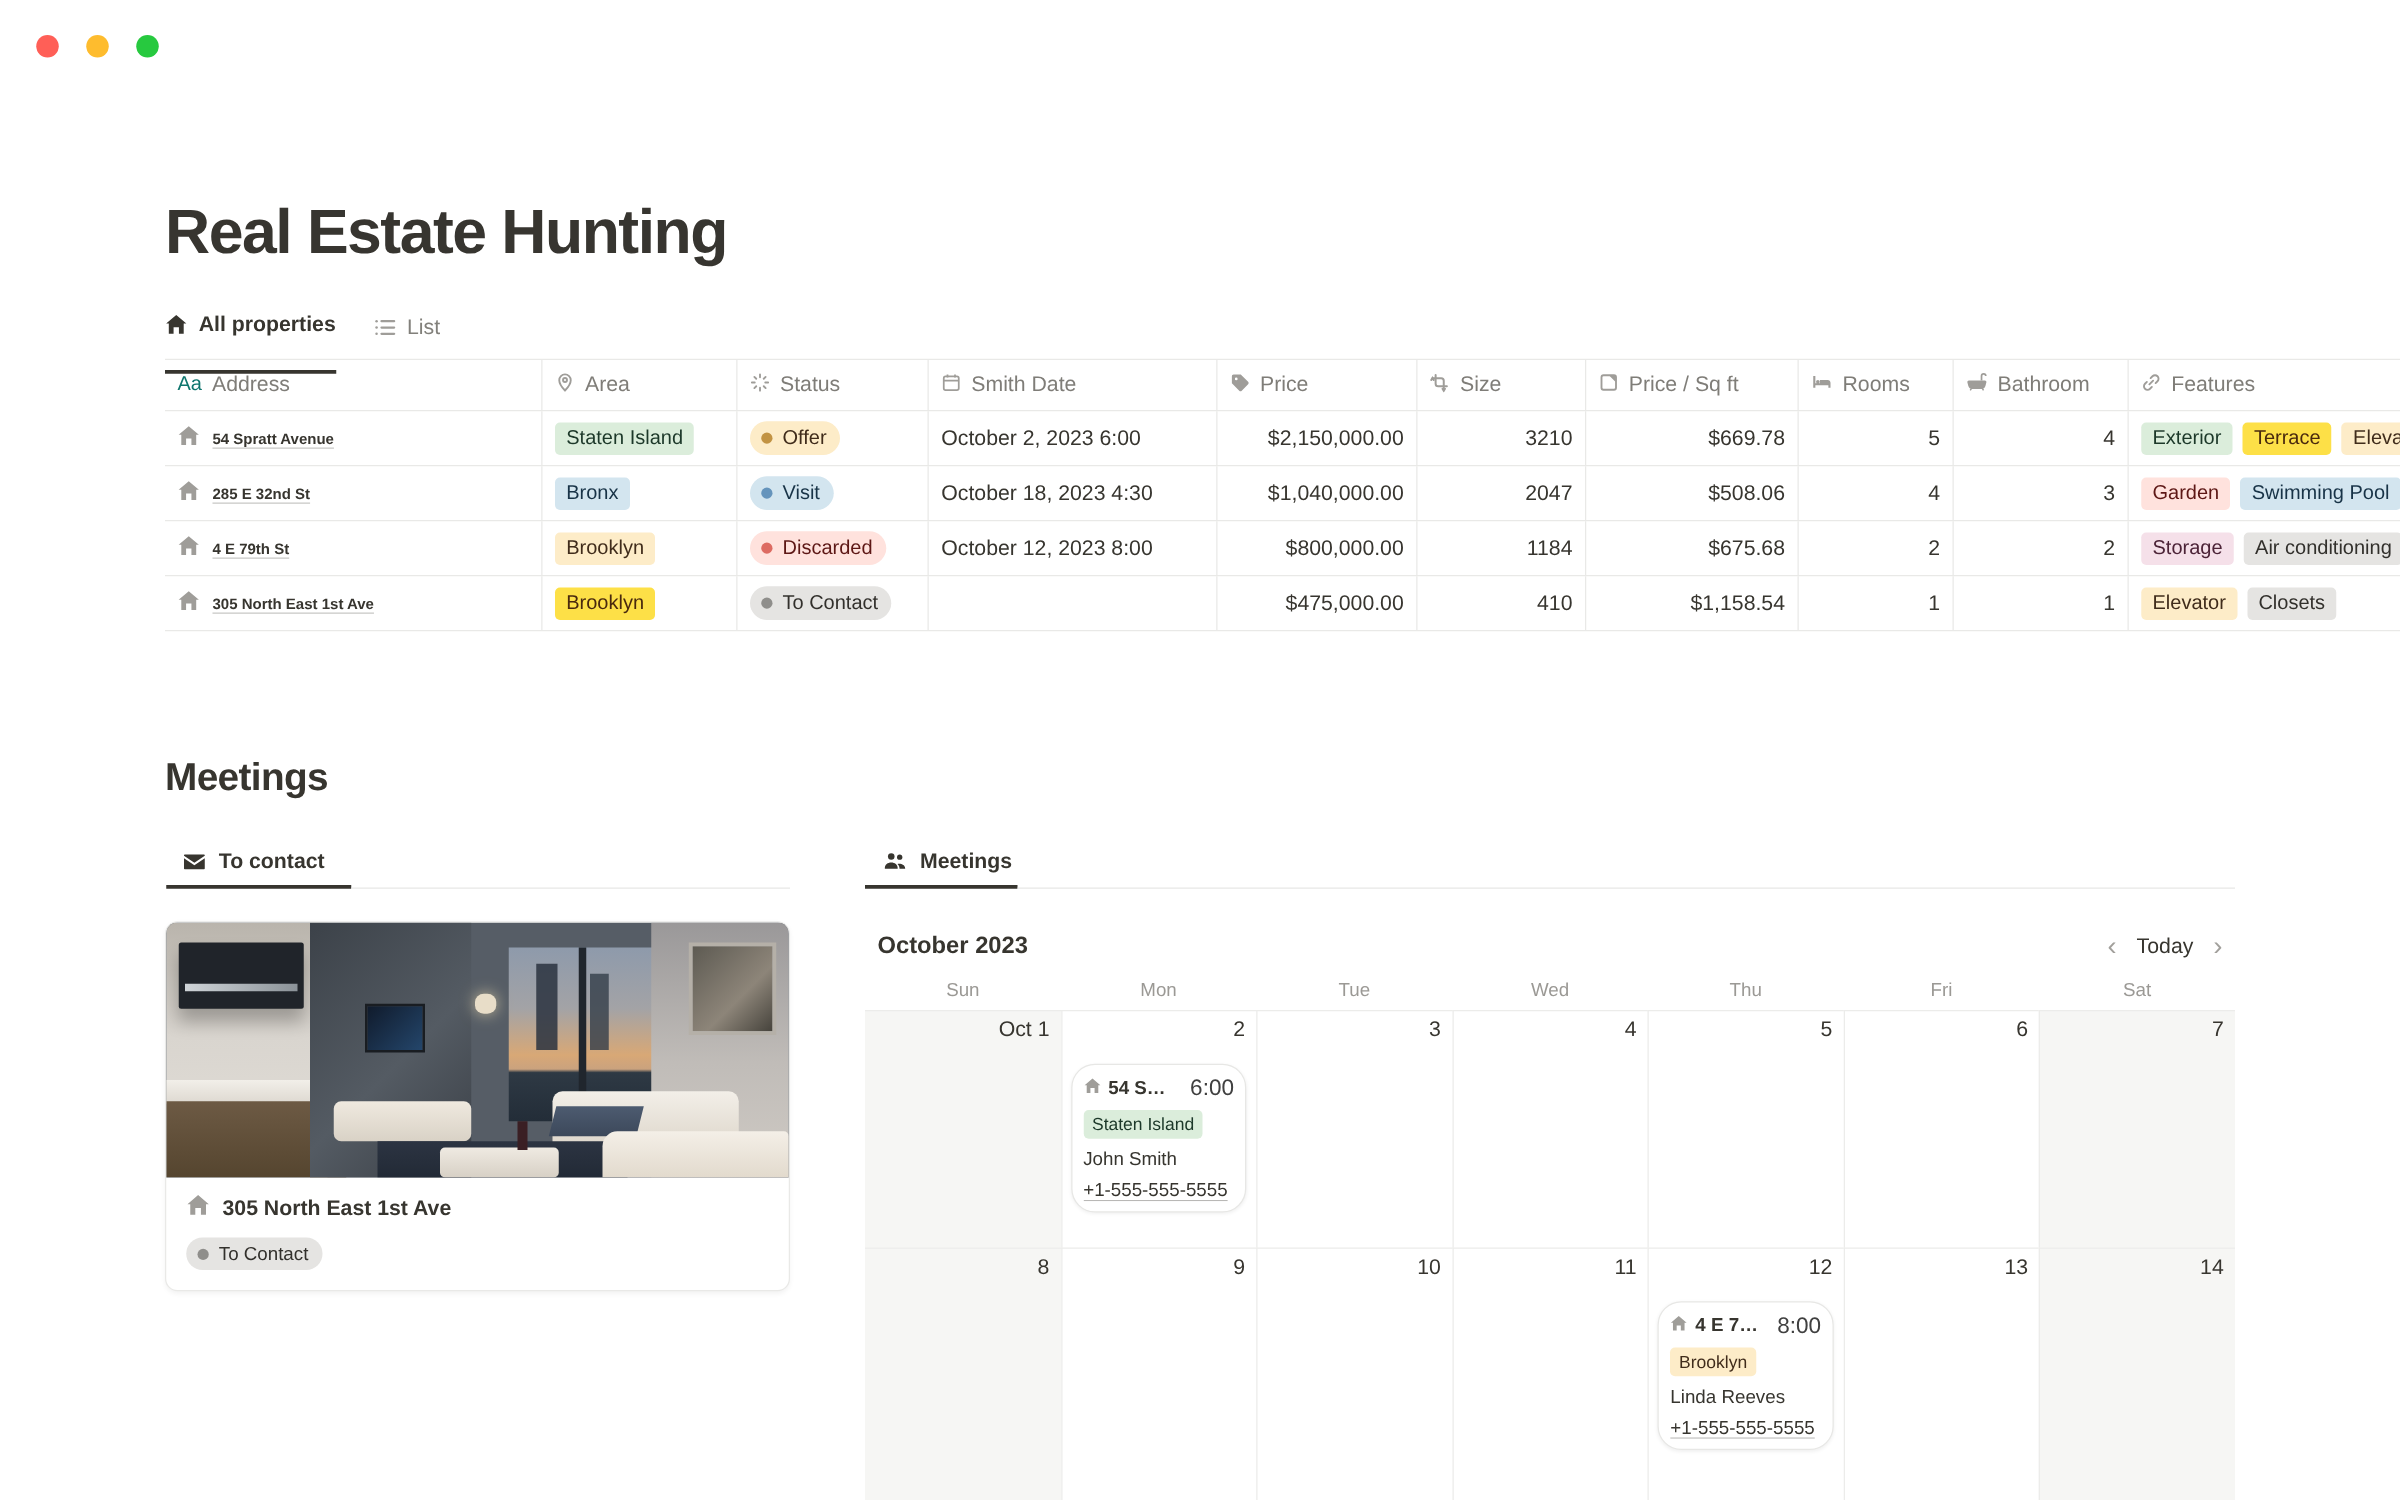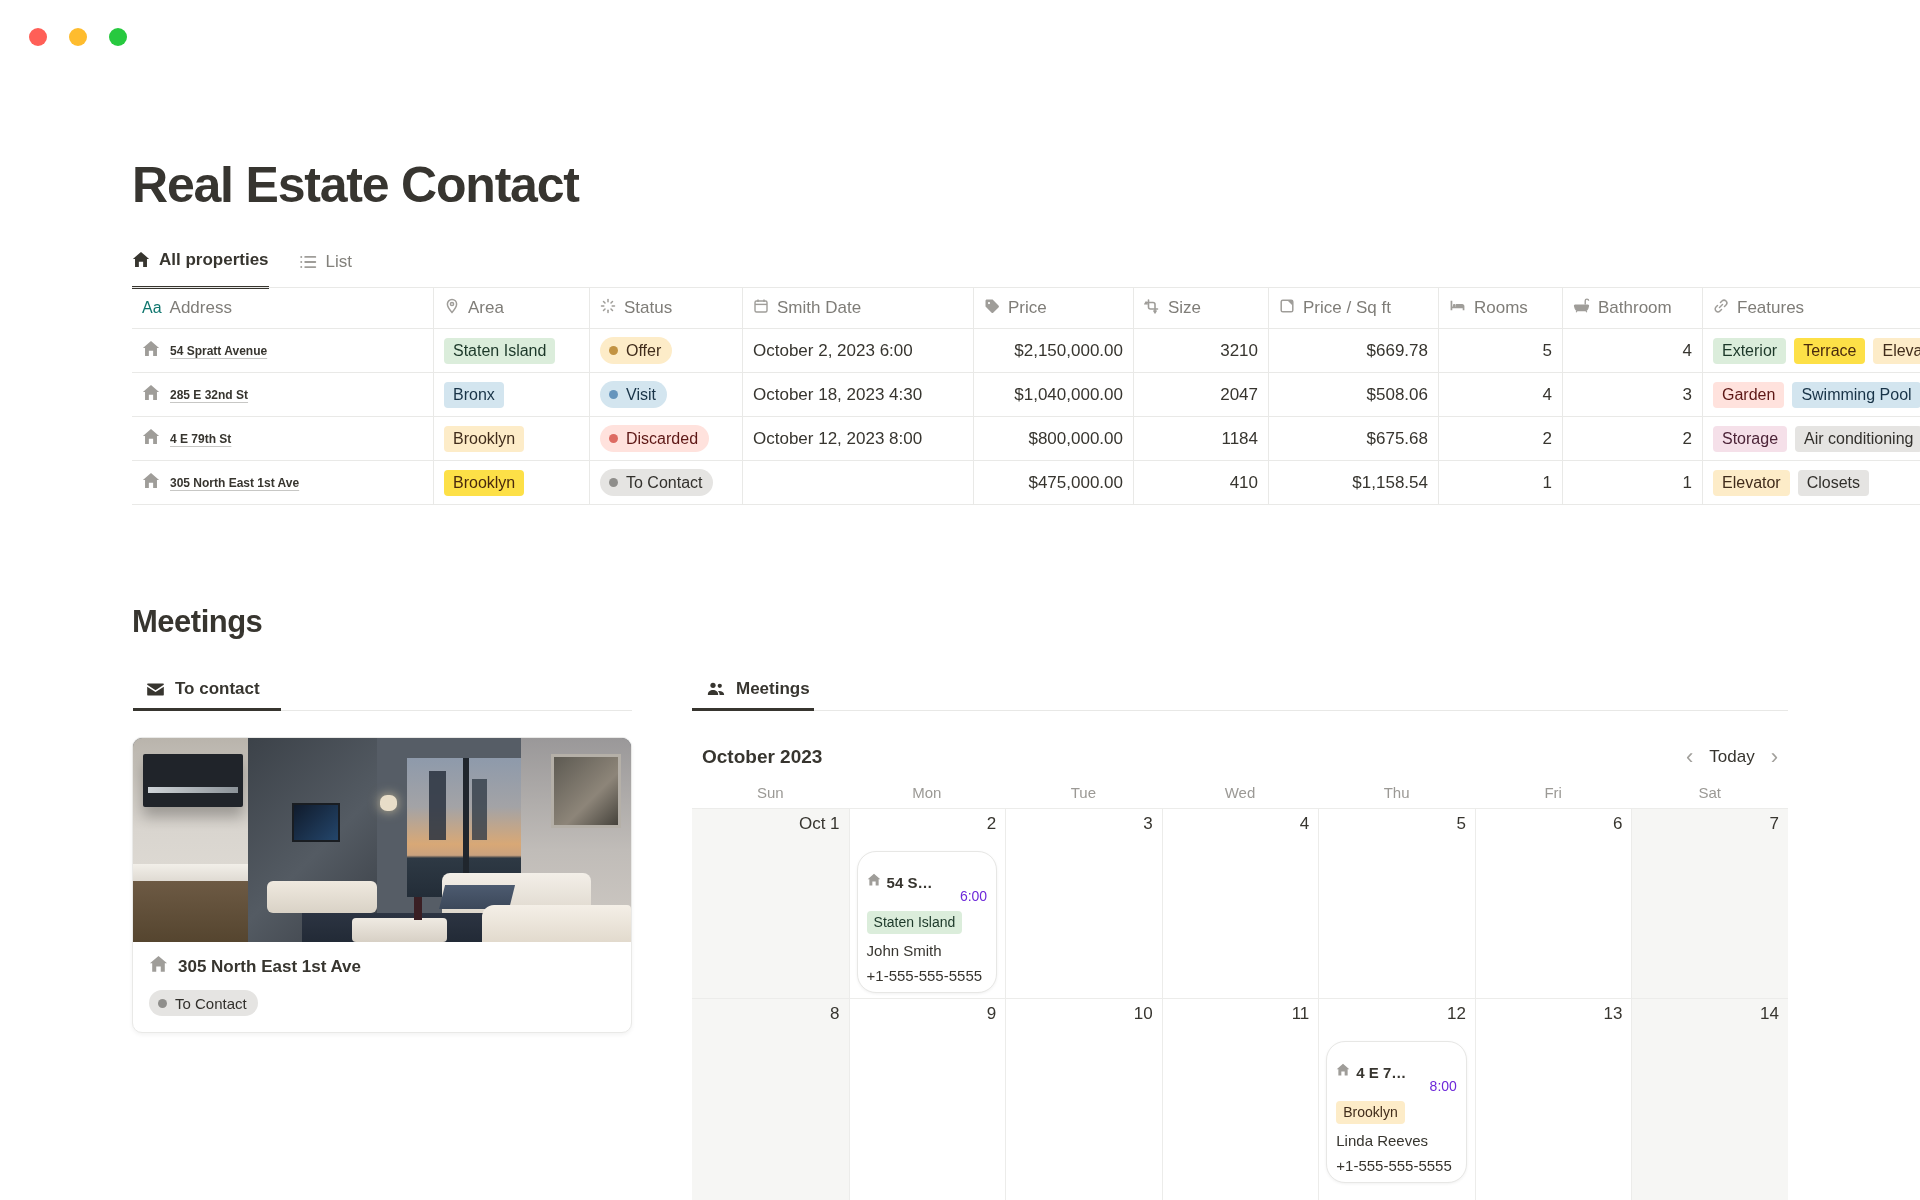--- a/index.html
+++ b/index.html
@@ -11,21 +11,21 @@
 
   
   .traffic { position:absolute; top:28px; left:29px; display:flex; gap:22px; }
   .light { width:18px; height:18px; border-radius:50%; }
 
   
   .page-title { position:absolute; left:132px; top:156px; font-size:50px; font-weight:800; letter-spacing:-1.2px; color:#373530; }
 
   
   .tabs { position:absolute; left:132px; top:250px; display:flex; gap:30px; }
-  .tab { display:flex; align-items:center; gap:9px; font-size:17px; padding-bottom:16px; }
+  .tab { display:flex; align-items:center; gap:9px; font-size:17px; padding-bottom:26px; }
   .tab.active { font-weight:700; color:#37352f; border-bottom:3px solid #37352f; }
   .tab.inactive { color:#82807b; font-weight:500; }
   .tab svg { display:block; }
 
   
   .ptable { position:absolute; left:132px; top:287px; width:1800px; }
   .t-row {
     display:grid;
     grid-template-columns:301px 156px 153px 231px 160px 135px 170px 124px 140px 400px;
     align-items:stretch; border-bottom:1px solid #e9e9e7; height:44px;
@@ -90,39 +90,39 @@
   .ccell { border-top:1px solid #ececea; position:relative; padding:5px 9px; text-align:right; font-size:17px; }
   .ccell + .ccell { border-left:1px solid #ececea; }
   .r1 .ccell { height:190px; }
   .r2 .ccell { height:202px; }
   .wkend { background:#f6f6f4; }
 
   .ev { position:absolute; left:7px; right:8px; top:42px; background:#fff; border:1px solid #e7e7e5;
     border-radius:19px; box-shadow:0 1px 3px rgba(15,15,15,.06); padding:8px 9px; text-align:left; }
   .ev-head { display:flex; align-items:center; gap:6px; }
   .ev-title { font-size:15px; font-weight:700; flex:1; overflow:hidden; white-space:nowrap; }
-  .ev-time { font-size:14px; color:#6d28d9;margin-top:28px; }
+  .ev-time { font-size:18px; color:#404040; }
   .ev .tag { height:23px; font-size:14px; line-height:23px; margin-top:7px; padding:0 7px; }
   .ev-name { margin-top:8px; font-size:15px; }
   .ev-phone { margin-top:8px; font-size:15px; overflow:hidden; white-space:nowrap;
     text-decoration:underline; text-decoration-color:rgba(55,53,47,.35); text-underline-offset:3px; }
 
   .ico { color:#9f9d99; }
   .ico-dark { color:#37352f; }
 </style>
 </head>
 <body>
 
 <div class="traffic">
   <div class="light" style="background:#ff5f57"></div>
   <div class="light" style="background:#febc2e"></div>
   <div class="light" style="background:#27c93f"></div>
 </div>
 
-<h1 class="page-title">Real Estate Contact</h1>
+<h1 class="page-title">Real Estate Hunting</h1>
 
 <div class="tabs">
   <div class="tab active">
     <span class="ico-dark">
       <svg width="18" height="18" viewBox="0 0 16 16" fill="currentColor">
           <path d="M8 .8 15.2 7h-1.9v7.2H9.9V9.6H6.1v4.6H2.7V7H.8z"></path>
         </svg>
     </span>
     <span>All properties</span>
   </div>

